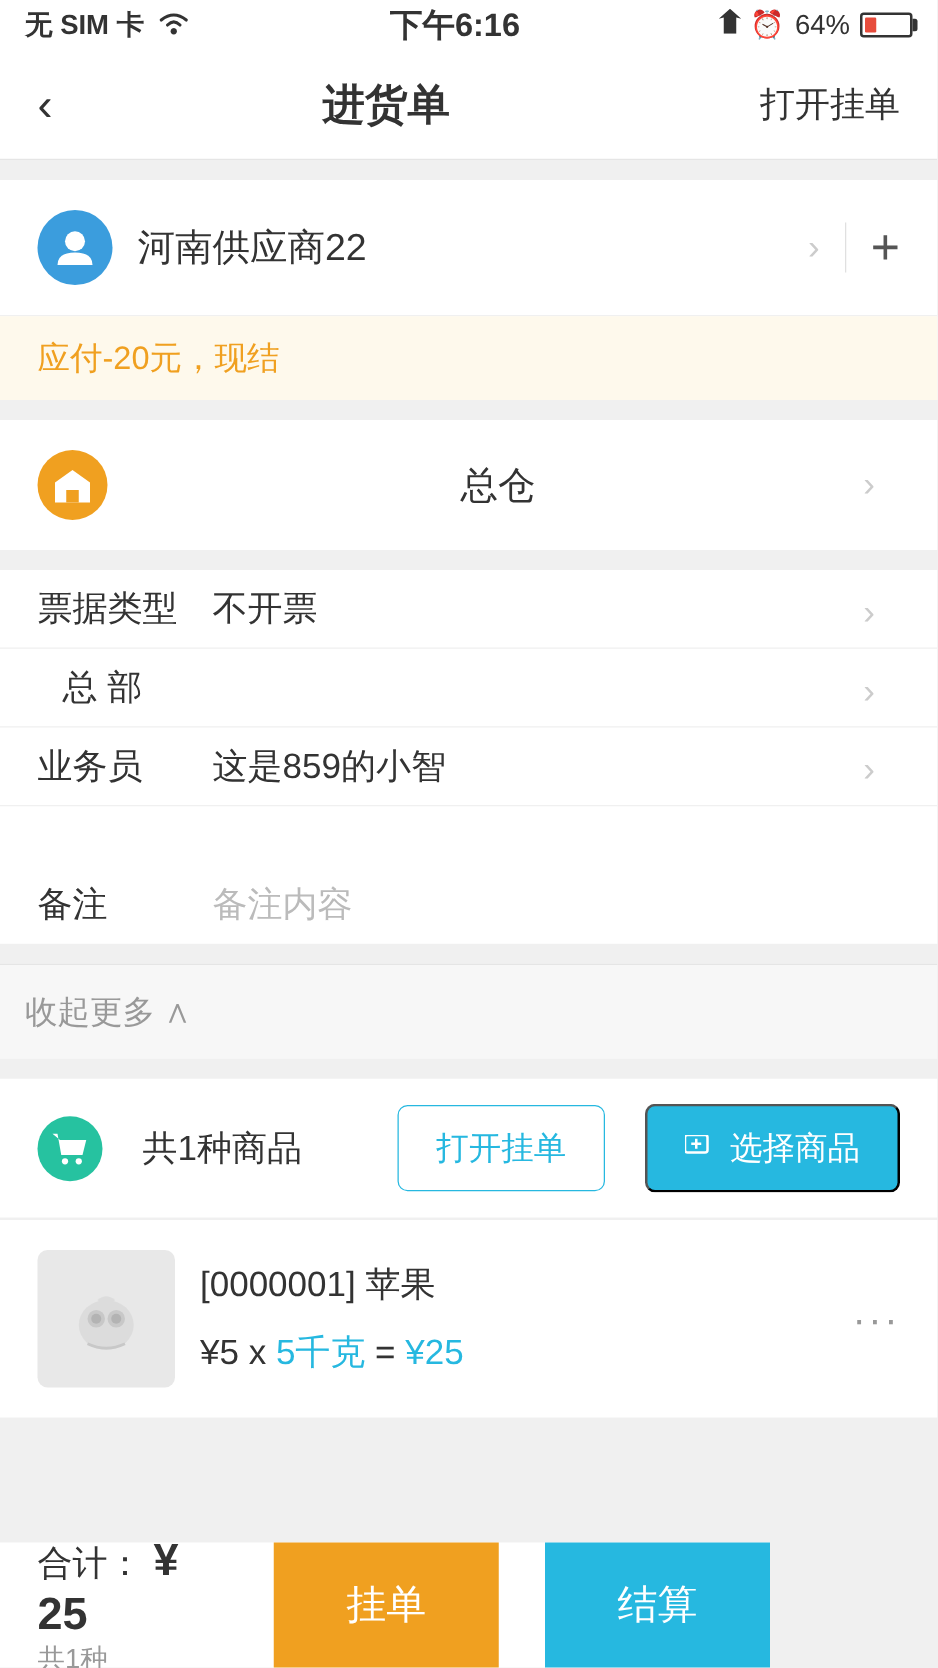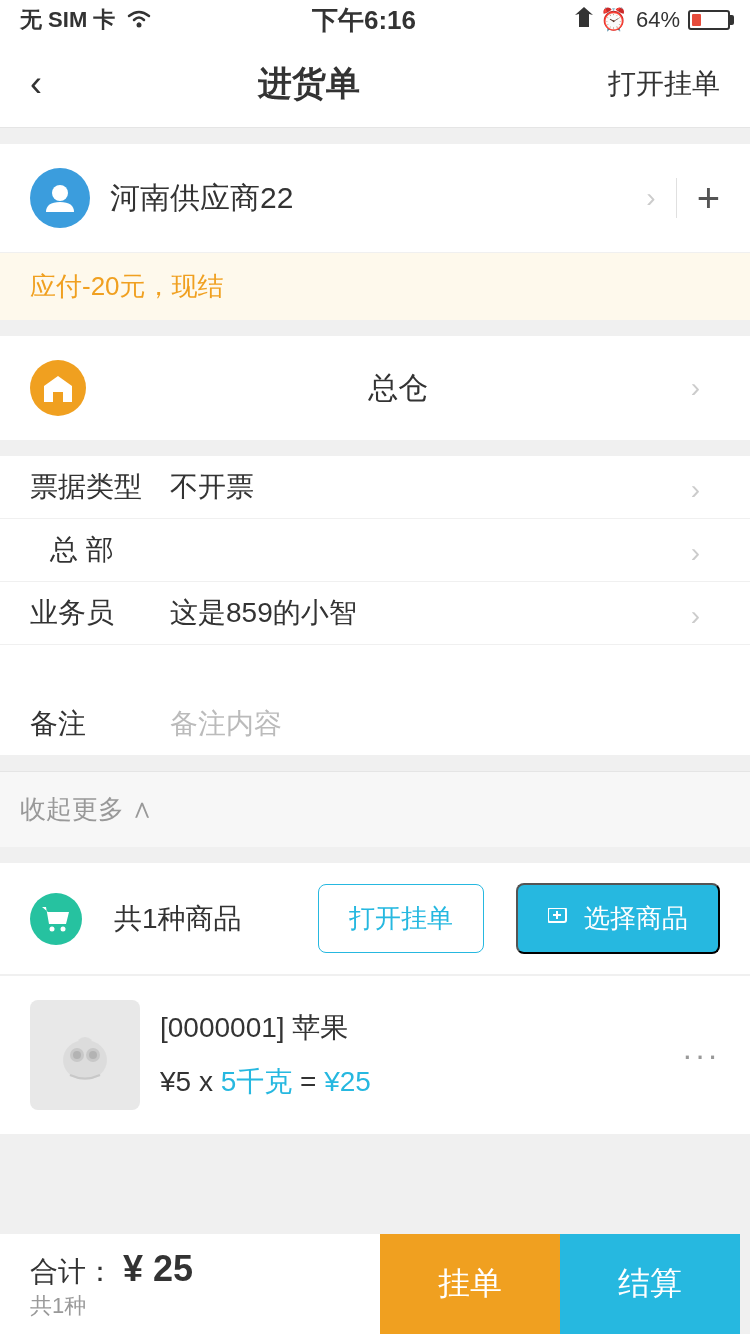--- a/index.html
+++ b/index.html
@@ -242,25 +242,26 @@
       font-size: 32px;
       cursor: pointer;
       letter-spacing: 2px;
     }
 
     
     .bottom-bar {
       position: fixed;
       bottom: 0;
       left: 0;
-      width: 740px;
+      width: 616px;
       height: 100px;
       display: flex;
       align-items: center;
       background: #fff;
+      gap: 37px;
     }
     .total-section {
       flex: 1;
       padding: 0 30px;
       display: flex;
       flex-direction: column;
       justify-content: center;
     }
     .total-amount {
       font-size: 32px;

